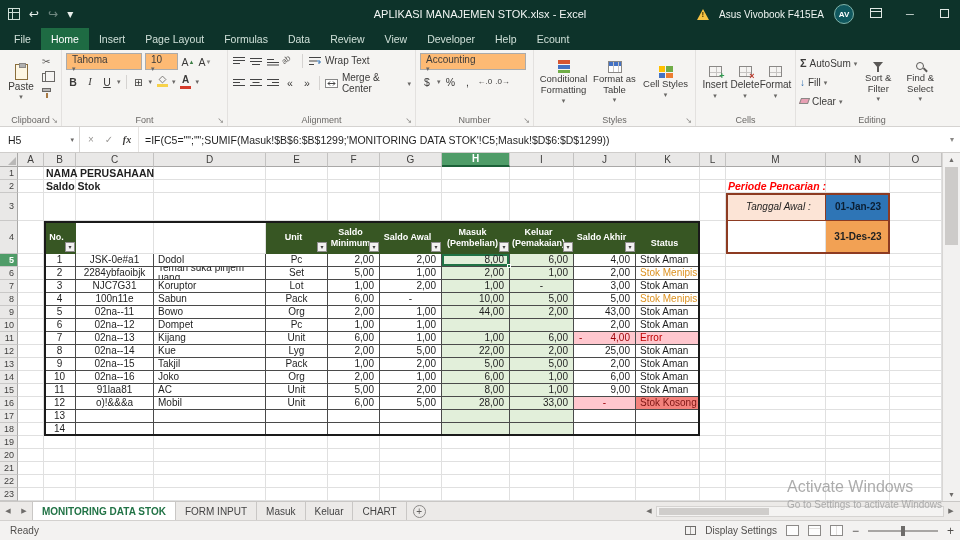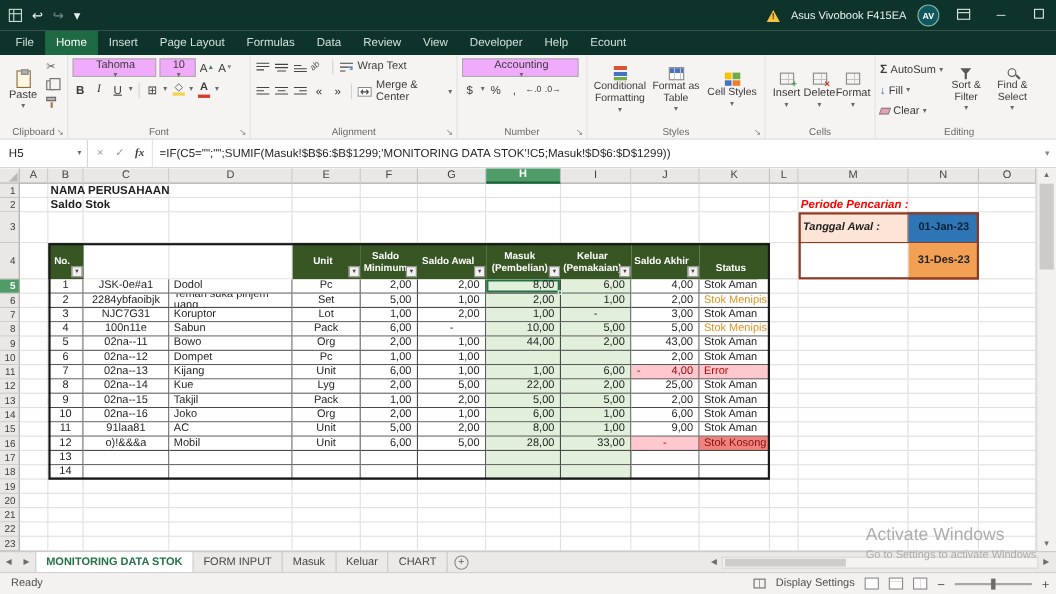--- a/index.html
+++ b/index.html
@@ -43,21 +43,21 @@
 .frow{display:flex;align-items:center;gap:3px;}
 .bigbtn{display:flex;flex-direction:column;align-items:center;justify-content:center;width:34px;height:58px;gap:1px;}
 .blabel{font-size:10px;}
 .dd{font-size:7px;color:#6a6866;line-height:1;}
 .minicol{display:flex;flex-direction:column;justify-content:flex-start;gap:6px;padding:4px 0 0 4px;}
 .mini{font-size:10px;line-height:1;color:#5a5856;}
 .icon-copy{width:8px;height:9px;border:1px solid #6a6866;position:relative;display:inline-block;}
 .icon-copy::after{content:"";position:absolute;left:2px;top:-3px;width:8px;height:9px;border:1px solid #6a6866;background:#f5f4f2;}
 .icon-painter{width:9px;height:4px;background:#b8b6b4;border:1px solid #6a6866;position:relative;display:inline-block;}
 .icon-painter::after{content:"";position:absolute;left:3px;top:4px;width:2px;height:5px;background:#a97942;}
-.combo{height:17px;background:#f0abfc;border:1px solid #ababab;display:flex;align-items:center;font-size:10px;padding:0 3px 0 5px;justify-content:space-between;flex-direction:column;}
+.combo{height:17px;background:#fdba74;border:1px solid #ababab;display:flex;font-size:10px;padding:0 3px 0 5px;justify-content:space-between;flex-direction:column;}
 .tbtn{min-width:14px;height:15px;display:inline-flex;align-items:center;justify-content:center;font-size:10.5px;color:#3b3a39;}
 .tbtn.b{font-weight:700;}
 .tbtn.i{font-style:italic;font-family:"Liberation Serif",serif;}
 .tbtn.u{text-decoration:underline;}
 .tiny{font-style:normal;font-size:6px;vertical-align:super;color:#3b7d44;}
 .vsep{width:1px;height:14px;background:#d5d3d1;margin:0 2px;}
 .cstack{display:inline-flex;flex-direction:column;align-items:center;line-height:1;}
 .cbar{display:block;width:11px;height:3px;margin-top:1px;}
 .Aletter{font-size:10px;font-weight:700;font-style:normal;line-height:1;}
 .tilt{width:7px;height:7px;border:1px solid #6a6866;transform:rotate(45deg) scale(.8);display:block;}
@@ -121,21 +121,21 @@
 .th{background:var(--table-header-green,#375623);color:#fff;font-weight:700;font-size:9px;justify-content:center;text-align:center;line-height:1.12;}
 .tht{display:block;width:100%;padding:0 9px 0 2px;}
 .flt{position:absolute;right:1px;bottom:2px;width:10px;height:10px;background:#f2f1f0;border:1px solid #8f8e8d;color:#3f3e3d;font-size:6px;line-height:8px;text-align:center;}
 .st-menipis{color:var(--menipis-orange,#dd9220);}
 .st-error{background:var(--pink,#ffc7ce);color:#c00000;}
 .st-kosong{background:var(--kosong-red,#f4827c);color:#7c1412;}
 .active-cell{box-shadow:inset 0 0 0 2px var(--accent-green,#217346);overflow:visible;z-index:5;}
 .fillh{position:absolute;right:-2px;bottom:-2px;width:4px;height:4px;background:var(--accent-green,#217346);border:1px solid #fff;}
 .tbl-outline{border:2px solid #1a1a1a;background:transparent;pointer-events:none;z-index:4;}
 .periode-outline{border:2px solid #8d3b22;background:transparent;pointer-events:none;z-index:4;}
-.plabel{background:var(--label-peach,#fce4d6);font-style:italic;font-weight:700;padding-left:4px;border-right:1px solid #8d3b22;border-bottom:1px solid #8d3b22;}
+.plabel{background:var(--label-peach,#fce4d6);font-style:italic;font-weight:400;padding-left:20px;border-right:1px solid #8d3b22;border-bottom:1px solid #8d3b22;}
 .pval{justify-content:center;font-weight:700;border-bottom:1px solid #8d3b22;}
 .blue{background:var(--date-start-blue,#2e75b6);color:#0b1f33;}
 .orange{background:var(--date-end-orange,#f2a154);color:#222;}
 .periode-title{color:var(--periode-red,#ff0000);}
 
 
 #tabstrip{top:501px;height:19px;background:#eceae8;border-top:1px solid #c9c7c5;display:flex;align-items:stretch;font-size:10px;color:#444;}
 .tnav{width:16px;display:flex;align-items:center;justify-content:center;font-size:7px;color:#6e6c6a;}
 #stabs{display:flex;align-items:stretch;}
 .stab{padding:0 9px;display:flex;align-items:center;border-right:1px solid #c9c7c5;color:#444;}
@@ -168,20 +168,21 @@
 
 <div id="app">
 
   <div id="titlebar" class="band">
     <div class="qat">
       <span class="appic"></span>
       <span class="qbtn">↩</span>
       <span class="qbtn dim">↪</span>
       <span class="qbtn">▾</span>
     </div>
+    <div class="ttitle">APLIKASI MANAJEMEN STOK.xlsx  -  Excel</div>
     <div class="tright">
       <span class="warn-tri">
           <i>!</i>
         </span>
       <span class="device">Asus Vivobook F415EA</span>
       <span class="avatar">AV</span>
       <span class="winbtn"><span class="ribopt"></span></span>
       <span class="winbtn">─</span>
       <span class="winbtn"><span class="maxbox"></span></span>
     </div>

